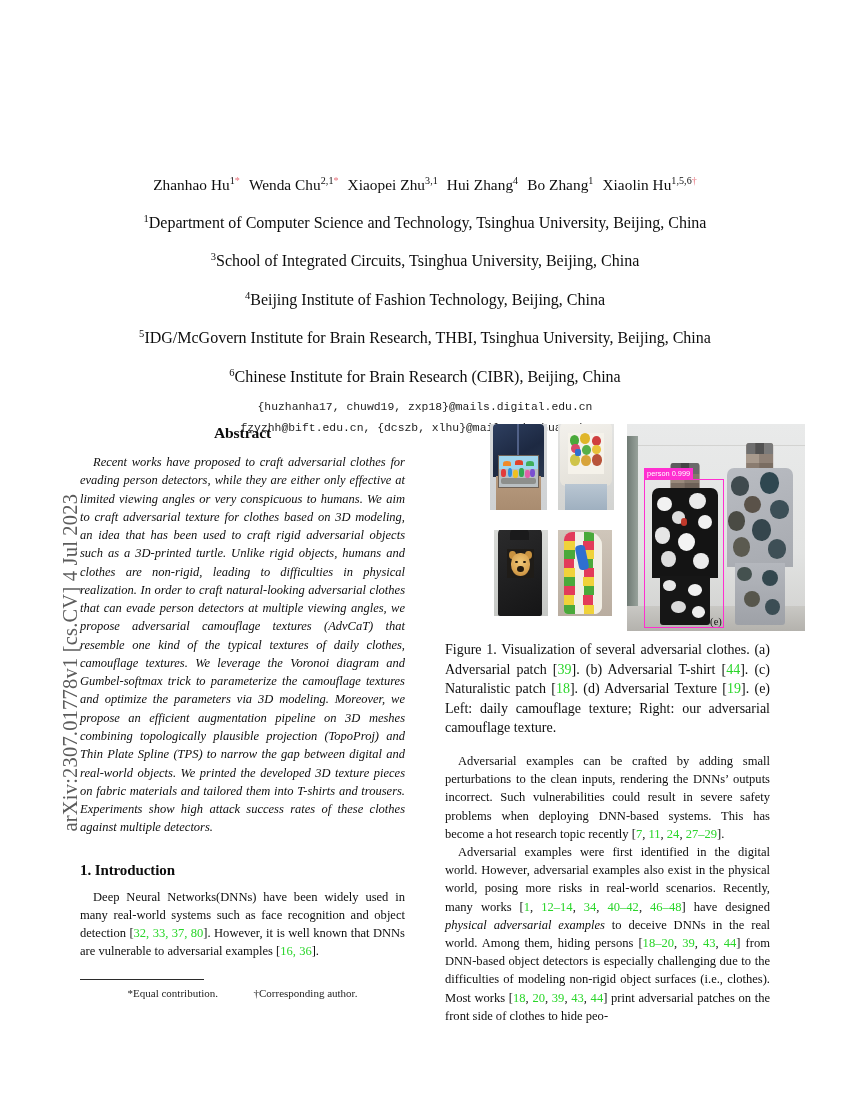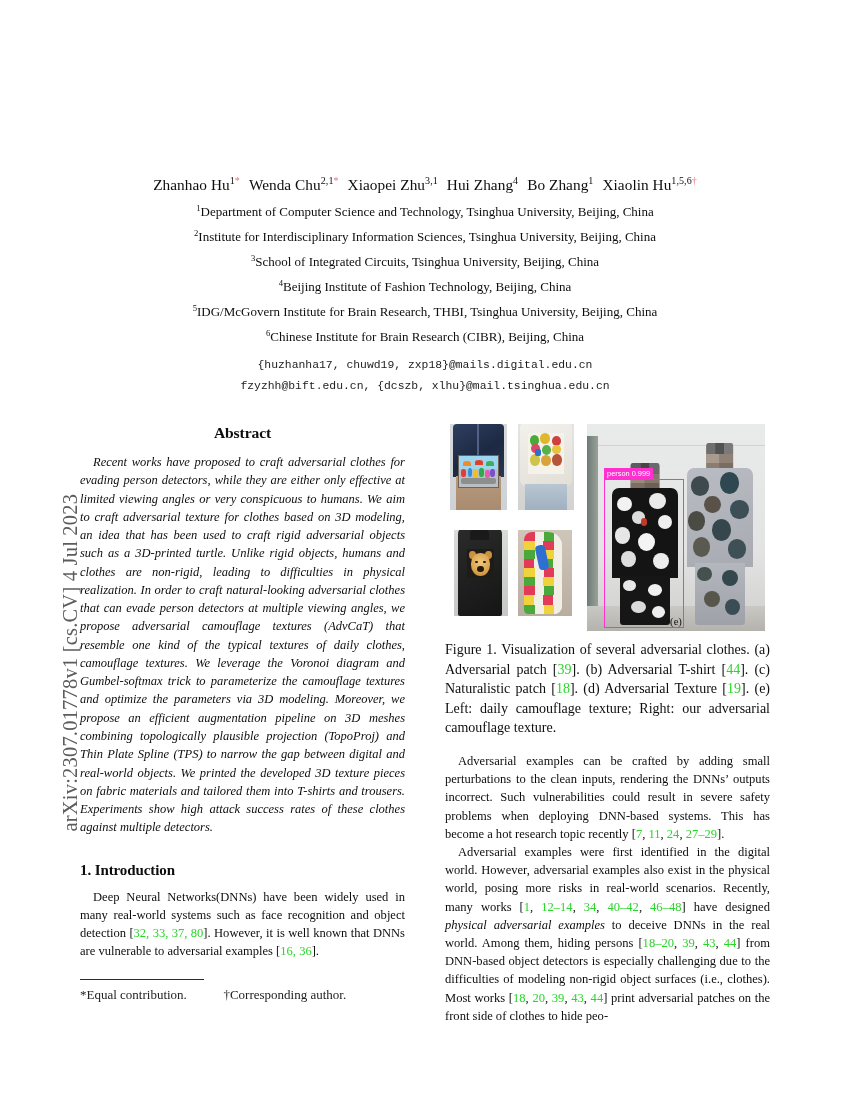--- a/index.html
+++ b/index.html
@@ -67,23 +67,23 @@
     font-size: 15.3px;
     line-height: 1.42;
     letter-spacing: 0.05px;
   }
   #authors-line .author { white-space: nowrap; }
   #authors-line .sp { display: inline-block; width: 9px; }
   sup { font-size: 0.66em; vertical-align: super; line-height: 0; }
   .mark { color: #e8737d; }
 
   .affil {
-    font-size: 13px;
+    font-size: 16px;
     line-height: 1.47;
-    margin-top: 6px;
+    margin-top: 15px;
   }
 
   #emails {
     margin-top: 9px;
     font-family: "Liberation Mono", "DejaVu Sans Mono", monospace;
     font-size: 11.4px;
     line-height: 1.85;
     color: #1c1c1c;
   }
 
@@ -145,23 +145,24 @@
     top: 555px;
     width: 325px;
   }
   #footnote .rule {
     width: 124px;
     height: 1px;
     background: #2b2b2b;
     margin-bottom: 7px;
   }
   #footnote .fn-row {
-    font-size: 13px;
+    font-size: 11px;
     color: #222;
     white-space: nowrap;
+    text-align: center;
   }
   #footnote .fn-gap { display: inline-block; width: 30px; }
 
   .cite { color: #2ad52a; }
 
   
   #figure-1 { position: relative; width: 325px; }
   #fig-images {
     position: relative;
     width: 325px;
@@ -171,20 +172,21 @@
     position: absolute;
     left: 5px;
     top: 0;
     width: 130px;
     height: 207px;
   }
   .panel {
     position: absolute;
     overflow: hidden;
     background: #15803d;
+    margin-left: 40px;
   }
   .panel .cap {
     position: absolute;
     left: 0;
     width: 100%;
     text-align: center;
     font-size: 10.6px;
     color: #111;
   }
   .pimg {
@@ -326,21 +328,20 @@
 </div>
 
 <div id="page">
 
   <div id="title-block">
 
     <div id="authors-line"><span class="author">Zhanhao Hu<sup>1<span class="mark">*</span></sup></span><span class="sp"></span><span class="author">Wenda Chu<sup>2,1<span class="mark">*</span></sup></span><span class="sp"></span><span class="author">Xiaopei Zhu<sup>3,1</sup></span><span class="sp"></span><span class="author">Hui Zhang<sup>4</sup></span><span class="sp"></span><span class="author">Bo Zhang<sup>1</sup></span><span class="sp"></span><span class="author">Xiaolin Hu<sup>1,5,6<span class="mark">†</span></sup></span></div>
 
     <div id="affiliations">
         <div class="affil"><sup>1</sup>Department of Computer Science and Technology, Tsinghua University, Beijing, China</div>
-        <div class="affil"><sup>2</sup>Institute for Interdisciplinary Information Sciences, Tsinghua University, Beijing, China</div>
         <div class="affil"><sup>3</sup>School of Integrated Circuits, Tsinghua University, Beijing, China</div>
         <div class="affil"><sup>4</sup>Beijing Institute of Fashion Technology, Beijing, China</div>
         <div class="affil"><sup>5</sup>IDG/McGovern Institute for Brain Research, THBI, Tsinghua University, Beijing, China</div>
         <div class="affil"><sup>6</sup>Chinese Institute for Brain Research (CIBR), Beijing, China</div>
       </div>
 
     <div id="emails">
         <div>{huzhanha17, chuwd19, zxp18}@mails.digital.edu.cn</div>
         <div>fzyzhh@bift.edu.cn, {dcszb, xlhu}@mail.tsinghua.edu.cn</div>
       </div>

